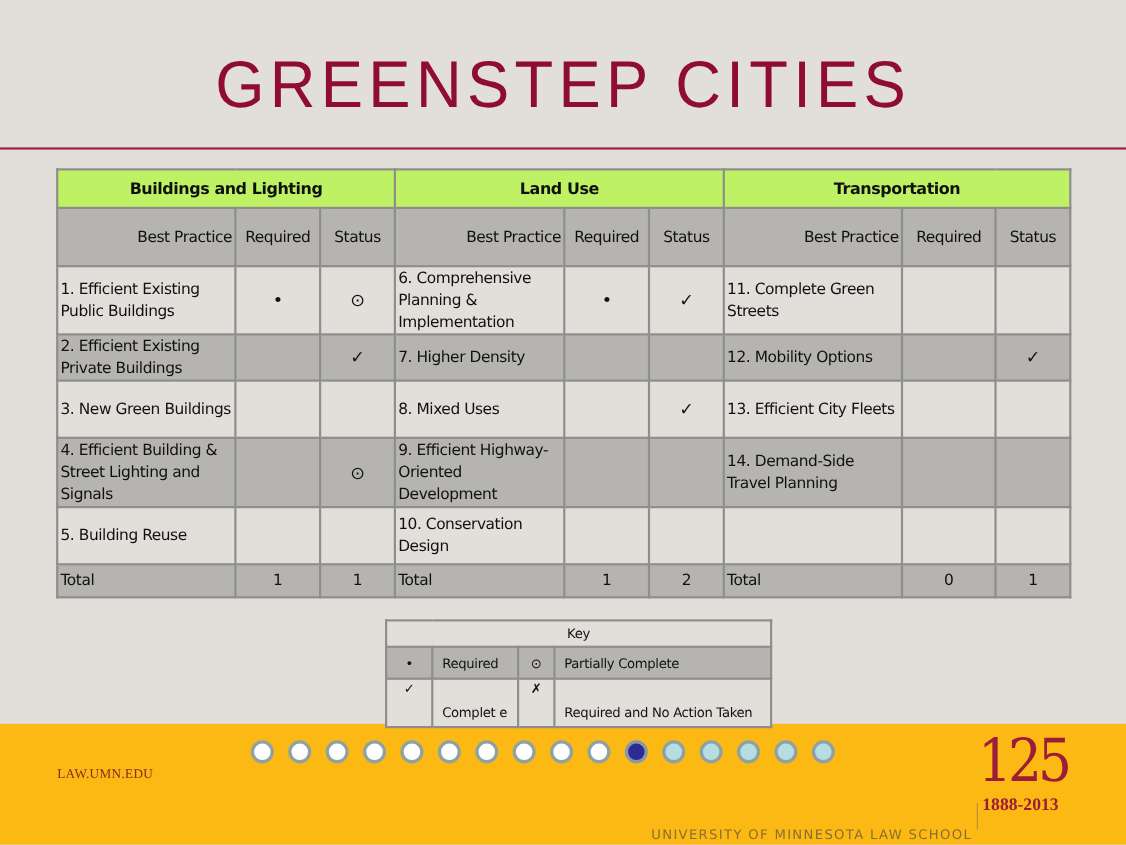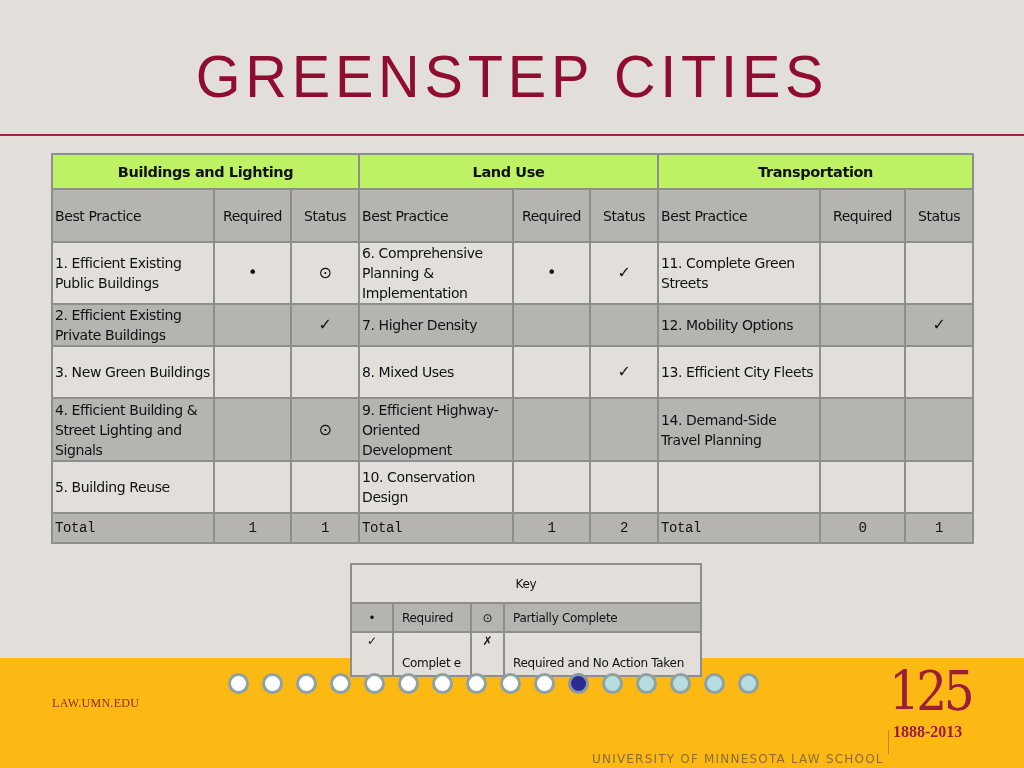--- a/index.html
+++ b/index.html
@@ -8,32 +8,32 @@
 
   .title { position: absolute; left: 0; top: 42px; width: 1024px; text-align: center;
     font-family: "Liberation Sans", sans-serif; font-size: 60px; letter-spacing: 5px;
     color: #8f0d30; font-weight: normal; transform: scaleX(0.96); }
   .title-rule { position: absolute; left: 0; top: 134px; width: 1024px; height: 2px; background: #a32040; }
 
   table.grid { position: absolute; left: 51px; top: 153px; border-collapse: collapse;
     font-family: "DejaVu Sans", sans-serif; font-size: 14px; letter-spacing: -0.4px; }
   table.grid td { border: 2px solid #8e8e8c; padding: 0 2px; vertical-align: middle; line-height: 20px; }
   .grp { background: #bef264; text-align: center; font-weight: bold; height: 35px; font-size: 14.5px; }
-  .hdr td { background: #b5b4b1; height: 53px; }
+  .hdr td { background: #b5b4b1; height: 53px; text-align: right; }
   .hdr .c { text-align: center; }
   tr.light td { background: #e2dfdb; }
   tr.dark td { background: #b5b4b1; }
-  tr.total td { background: #b5b4b1; height: 30px; font-family: Liberation Mono, monospace; }
+  tr.total td { background: #b5b4b1; height: 30px; }
   td.c { text-align: center; font-size: 16px; }
   td.bp { text-align: left; }
 
   table.key { position: absolute; left: 350px; top: 563px; border-collapse: collapse;
     font-family: "DejaVu Sans", sans-serif; font-size: 12px; letter-spacing: -0.3px; z-index: 2; }
   table.key td { border: 2px solid #8e8e8c; padding: 0 8px; line-height: 16px; vertical-align: middle; }
-  table.key .keyhead td { background: #e2dfdb; text-align: center; height: 39px; }
+  table.key .keyhead td { background: #e2dfdb; text-align: center; height: 24px; }
   table.key .k1 td { background: #b5b4b1; height: 29px; }
   table.key .k2 td { background: #e2dfdb; height: 44px; vertical-align: top; padding-top: 22px; }
   table.key td.sym { text-align: center; padding: 0; }
 
   .footer { position: absolute; left: 0; top: 658px; width: 1024px; height: 110px; background: #fdb913; }
   .dots { position: absolute; left: 228px; top: 673px; display: flex; gap: 13px; z-index: 3; }
   .dot { width: 21px; height: 21px; border-radius: 50%; border: 3px solid #8fa2a3; background: #ffffff; }
   .dot.active { background: #2d2a92; border-color: #8a97a8; }
   .dot.future { background: #b6dde2; }
 

